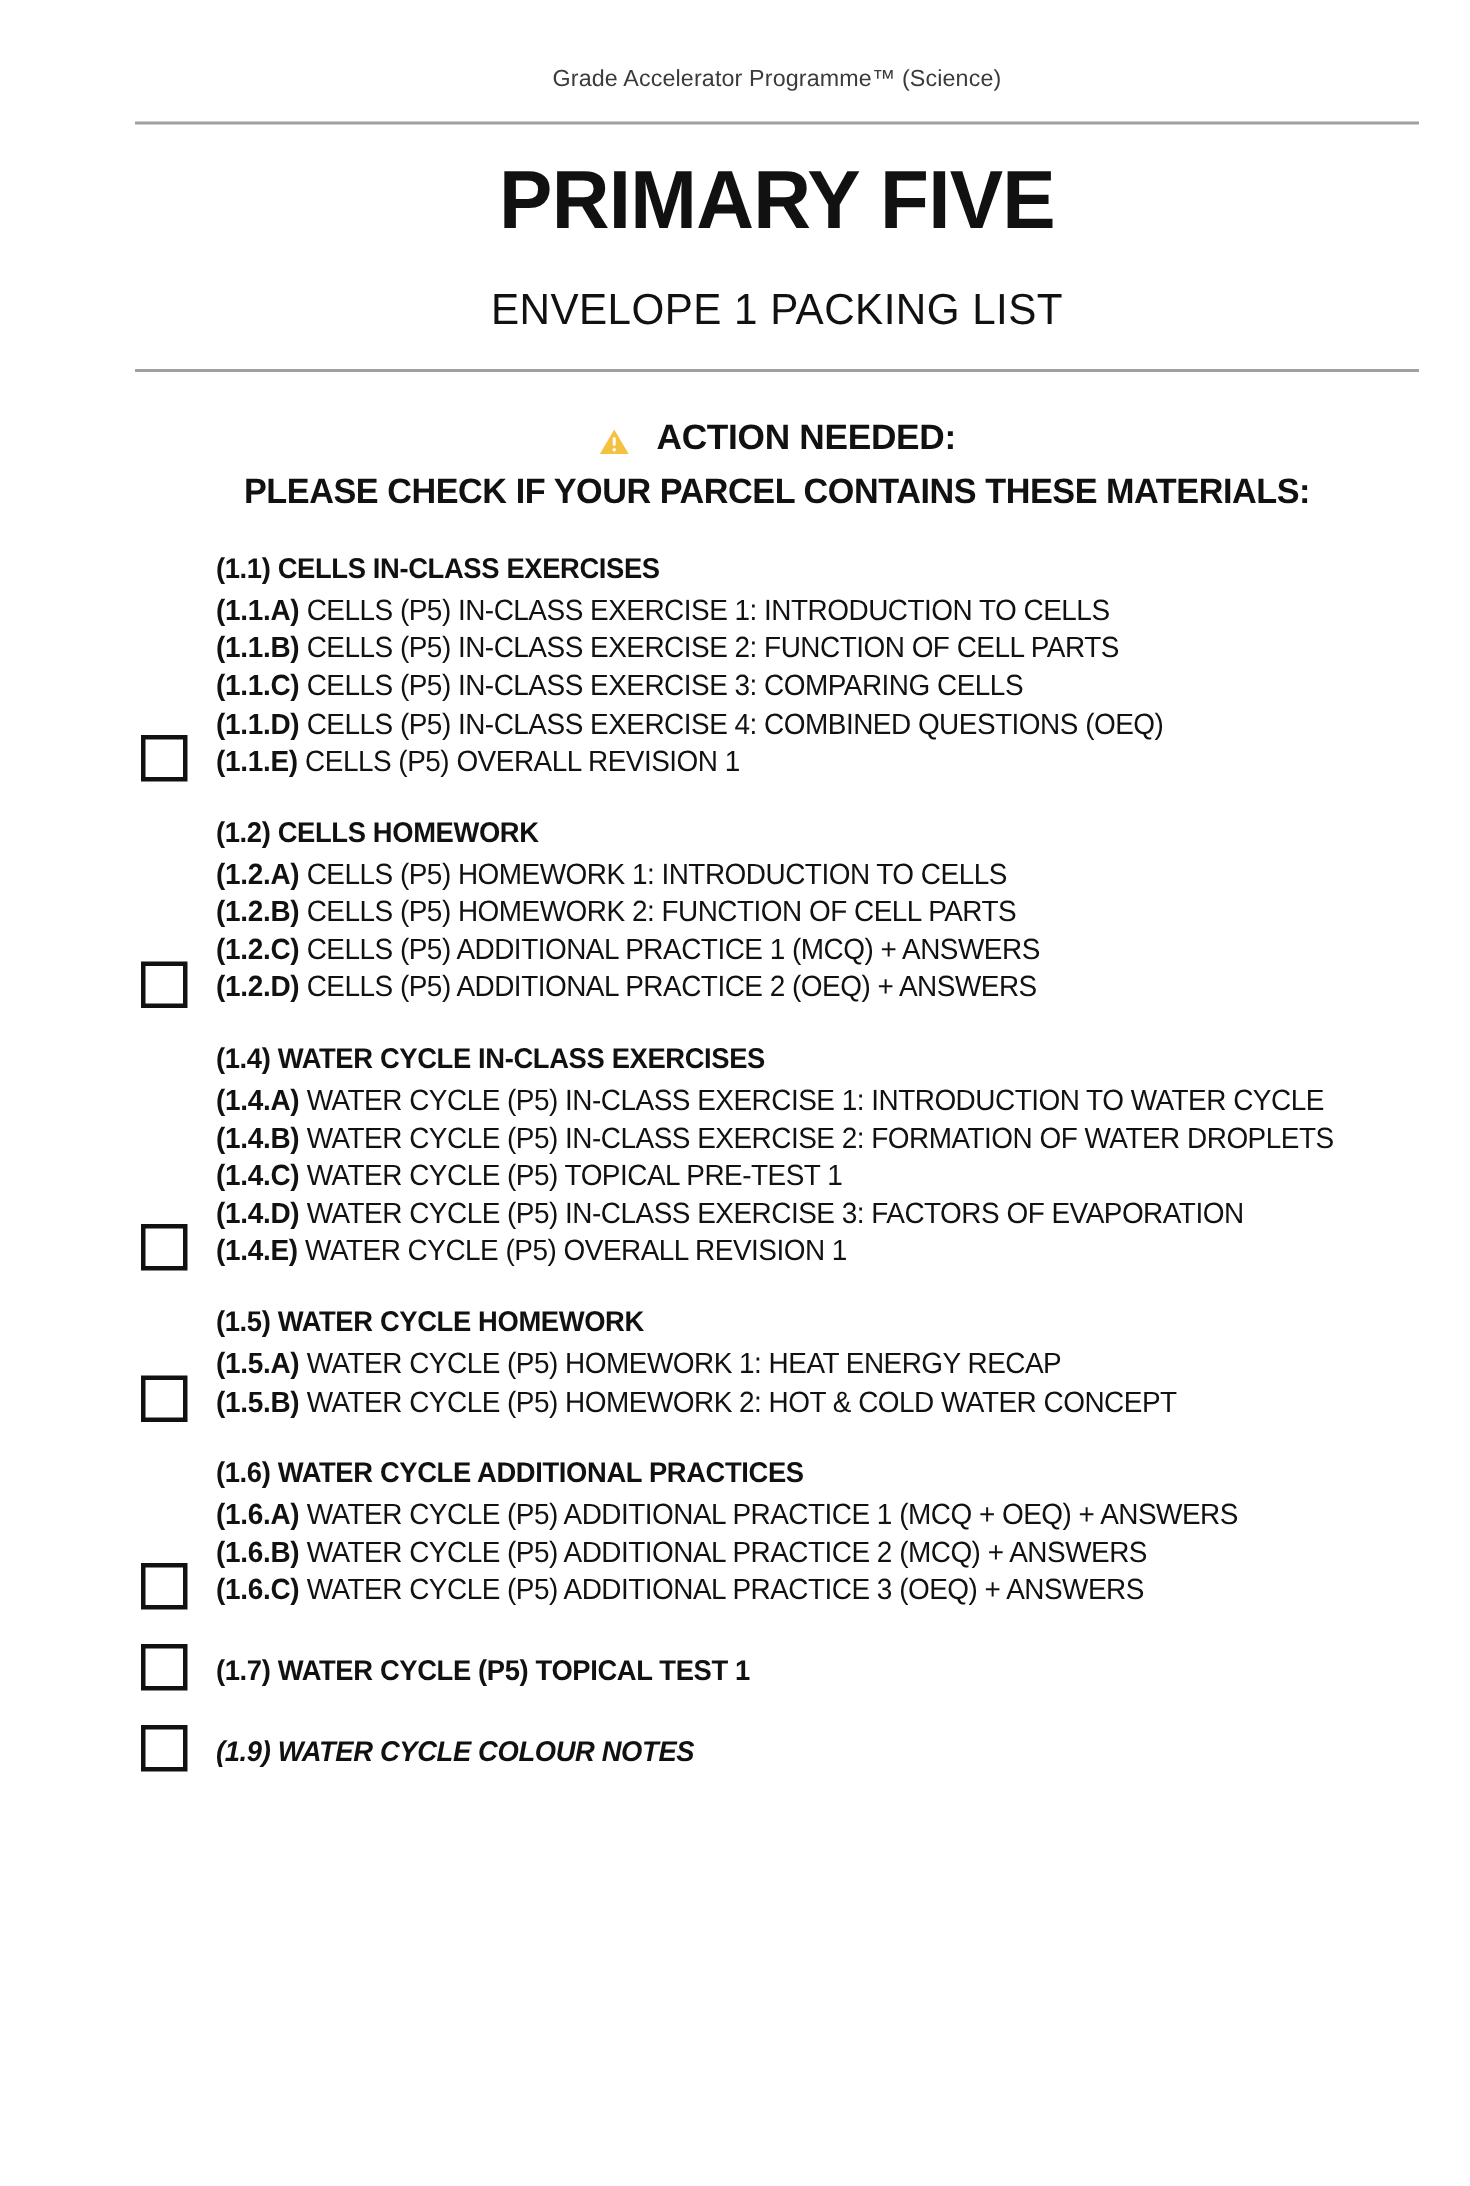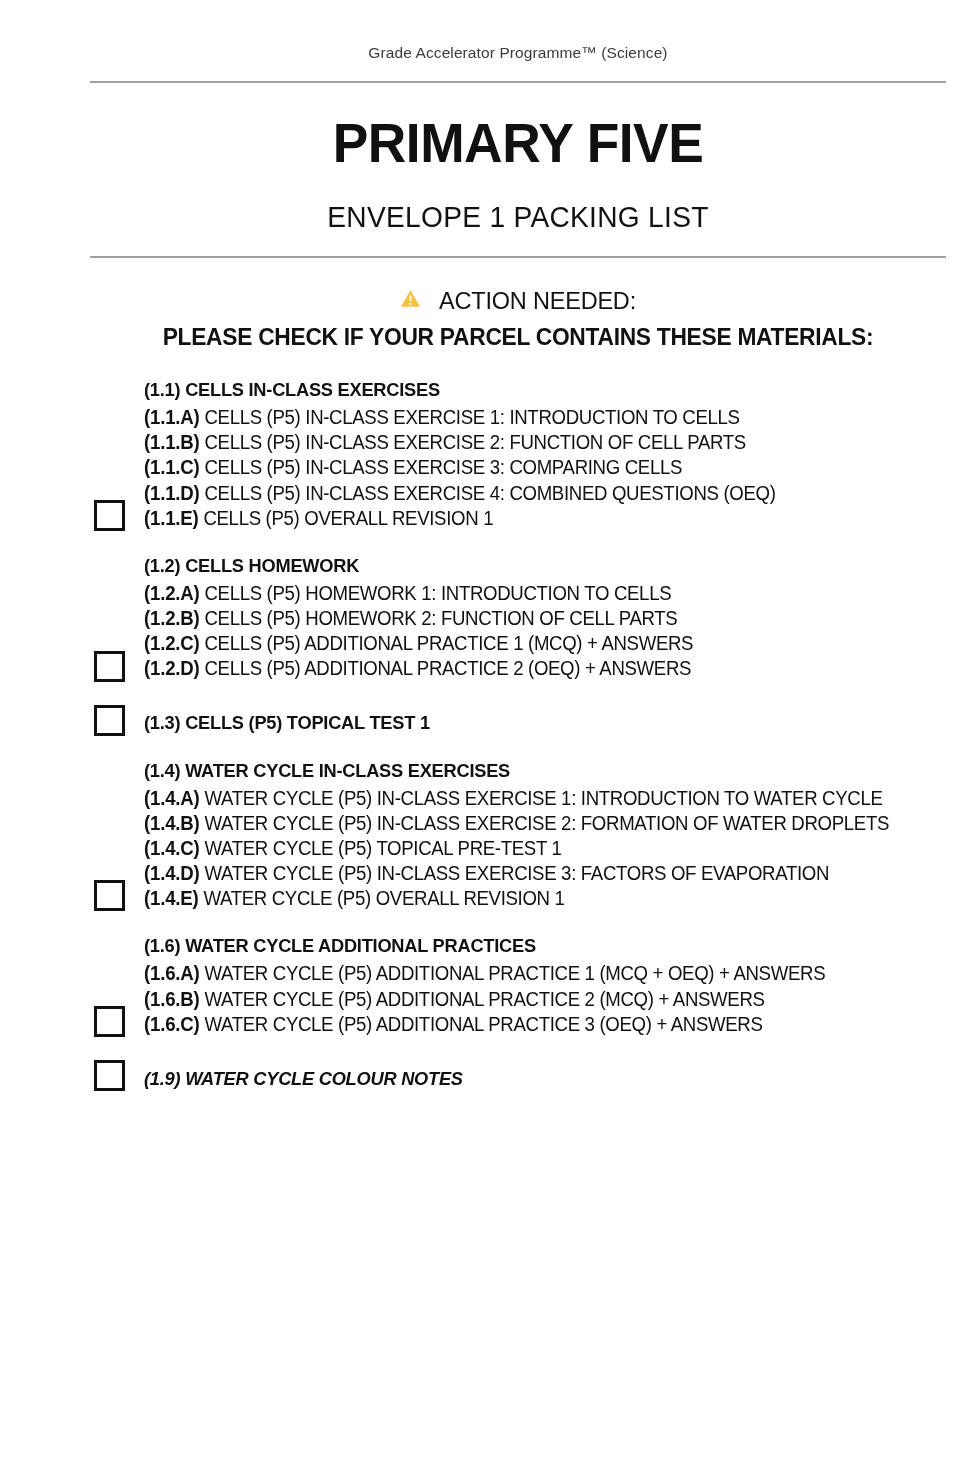--- a/index.html
+++ b/index.html
@@ -31,21 +31,21 @@
     border-top: 2px solid #a0a0a0;
     margin: 0;
     height: 0;
   }
   .rule-bottom {
     border: 0;
     border-top: 3px solid #4a4a4a;
     margin: 0;
     height: 0;
   }
-  .title-block { padding: 32px 0 22px 0; text-align: center; }
+  .title-block { padding: 22px 0 22px 0; text-align: center; }
   .doc-title {
     font-size: 55px;
     font-weight: bold;
     letter-spacing: -0.5px;
     line-height: 1.02;
     margin: 0 0 30px 0;
     transform: scaleX(0.97);
   }
   .doc-subtitle {
     font-size: 29px;
@@ -53,25 +53,25 @@
     letter-spacing: 0.3px;
     margin: 0;
     transform: scaleX(0.97);
   }
   .notice {
     text-align: center;
     padding: 30px 0 14px 0;
   }
   .notice-line1 {
     font-size: 23.5px;
-    font-weight: normal;
+    font-weight: bold;
     letter-spacing: -0.2px;
     margin-bottom: 9px;
     display: flex;
-    align-items: flex-start;
+    align-items: flex-end;
     justify-content: center;
     gap: 18px;
   }
   .notice-line2 {
     font-size: 23.5px;
     font-weight: bold;
     letter-spacing: -0.3px;
     transform: scaleX(0.97);
   }
   .warn-icon { display: inline-block; width: 21px; height: 21px; flex: 0 0 auto; }
@@ -171,45 +171,53 @@
           <div class="group-heading">(1.2) CELLS HOMEWORK</div>
           <div class="sub-item"><b>(1.2.A)</b> <span>CELLS (P5) HOMEWORK 1: INTRODUCTION TO CELLS</span></div>
           <div class="sub-item"><b>(1.2.B)</b> <span>CELLS (P5) HOMEWORK 2: FUNCTION OF CELL PARTS</span></div>
           <div class="sub-item"><b>(1.2.C)</b> <span>CELLS (P5) ADDITIONAL PRACTICE 1 (MCQ) + ANSWERS</span></div>
           <div class="sub-item"><b>(1.2.D)</b> <span>CELLS (P5) ADDITIONAL PRACTICE 2 (OEQ) + ANSWERS</span></div>
         </div>
       </div>
       <div class="group">
         <div class="checkbox"></div>
         <div class="group-body">
-          <div class="group-heading solo">(1.3) CELLS (P5) TOPICAL TEST 1</div>
-        </div>
-      </div>
-      <div class="group">
-        <div class="checkbox"></div>
-        <div class="group-body">
           <div class="group-heading">(1.4) WATER CYCLE IN-CLASS EXERCISES</div>
           <div class="sub-item"><b>(1.4.A)</b> <span>WATER CYCLE (P5) IN-CLASS EXERCISE 1: INTRODUCTION TO WATER CYCLE</span></div>
           <div class="sub-item"><b>(1.4.B)</b> <span>WATER CYCLE (P5) IN-CLASS EXERCISE 2: FORMATION OF WATER DROPLETS</span></div>
           <div class="sub-item"><b>(1.4.C)</b> <span>WATER CYCLE (P5) TOPICAL PRE-TEST 1</span></div>
           <div class="sub-item"><b>(1.4.D)</b> <span>WATER CYCLE (P5) IN-CLASS EXERCISE 3: FACTORS OF EVAPORATION</span></div>
           <div class="sub-item"><b>(1.4.E)</b> <span>WATER CYCLE (P5) OVERALL REVISION 1</span></div>
         </div>
       </div>
       <div class="group">
         <div class="checkbox"></div>
         <div class="group-body">
+          <div class="group-heading">(1.5) WATER CYCLE HOMEWORK</div>
+          <div class="sub-item"><b>(1.5.A)</b> <span>WATER CYCLE (P5) HOMEWORK 1: HEAT ENERGY RECAP</span></div>
+          <div class="sub-item"><b>(1.5.B)</b> <span>WATER CYCLE (P5) HOMEWORK 2: HOT &amp; COLD WATER CONCEPT</span></div>
+        </div>
+      </div>
+      <div class="group">
+        <div class="checkbox"></div>
+        <div class="group-body">
           <div class="group-heading">(1.6) WATER CYCLE ADDITIONAL PRACTICES</div>
           <div class="sub-item"><b>(1.6.A)</b> <span>WATER CYCLE (P5) ADDITIONAL PRACTICE 1 (MCQ + OEQ) + ANSWERS</span></div>
           <div class="sub-item"><b>(1.6.B)</b> <span>WATER CYCLE (P5) ADDITIONAL PRACTICE 2 (MCQ) + ANSWERS</span></div>
           <div class="sub-item"><b>(1.6.C)</b> <span>WATER CYCLE (P5) ADDITIONAL PRACTICE 3 (OEQ) + ANSWERS</span></div>
         </div>
       </div>
       <div class="group">
         <div class="checkbox"></div>
         <div class="group-body">
+          <div class="group-heading solo">(1.7) WATER CYCLE (P5) TOPICAL TEST 1</div>
+        </div>
+      </div>
+      <div class="group">
+        <div class="checkbox"></div>
+        <div class="group-body">
           <div class="group-heading solo">(1.9) WATER CYCLE COLOUR NOTES</div>
         </div>
       </div>
     </div>
 
 
 </div>
 
 </body></html>

